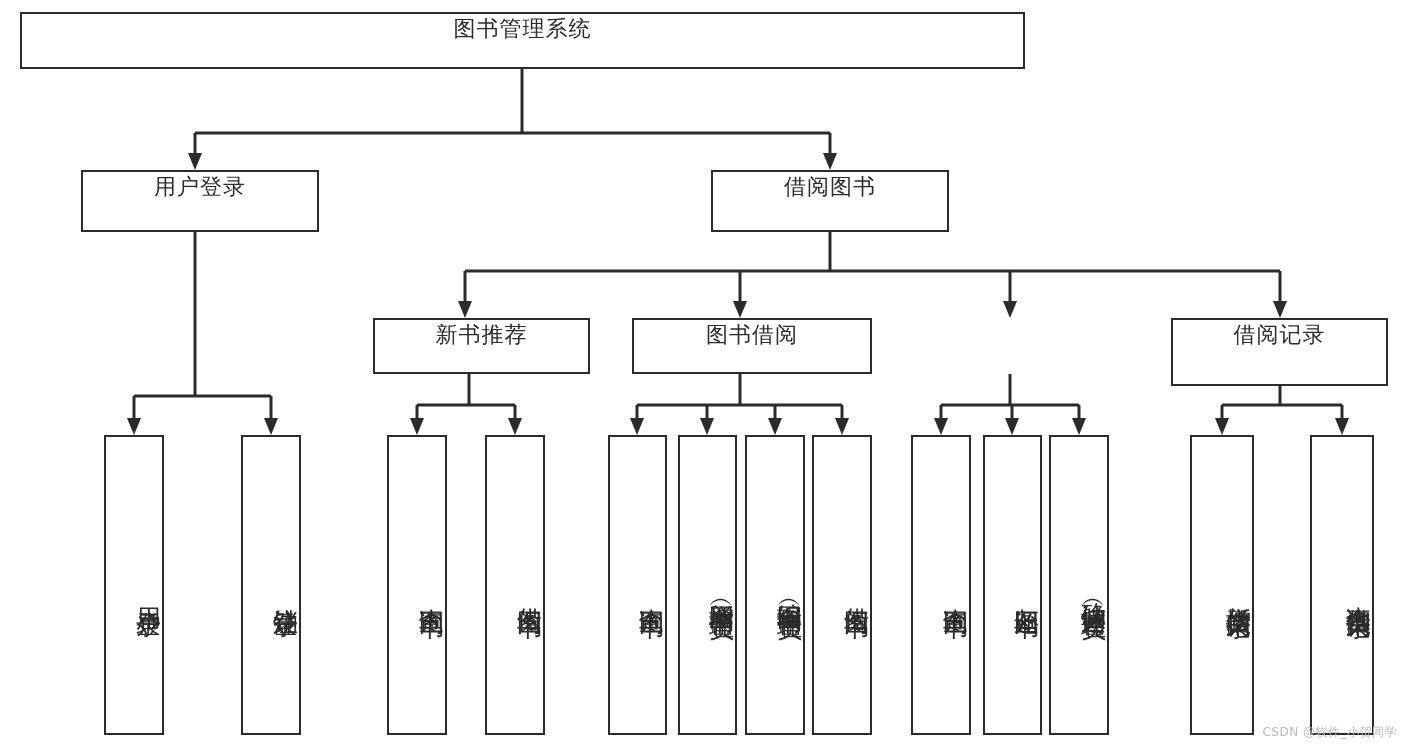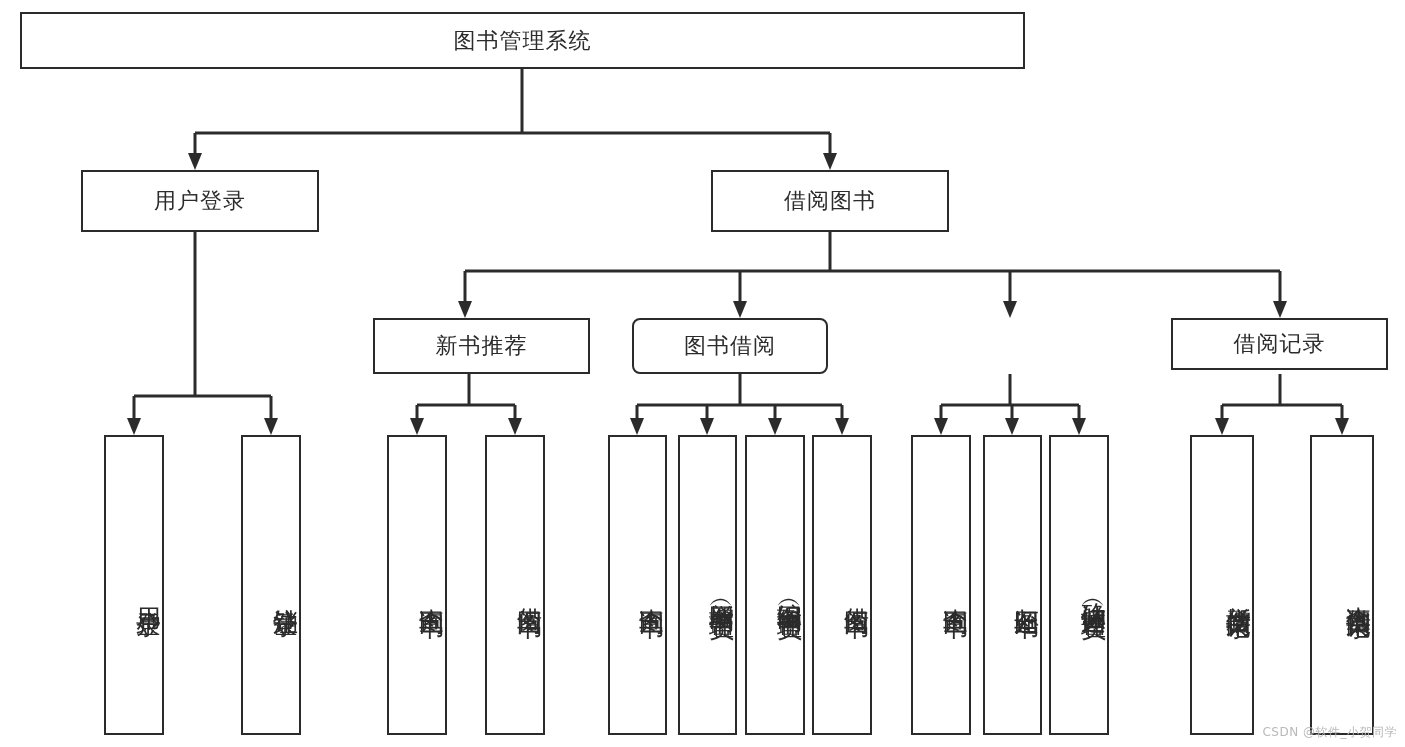--- a/index.html
+++ b/index.html
@@ -24,21 +24,20 @@
     top: 0;
     width: 1405px;
     height: 747px;
   }
   .node {
     position: absolute;
     box-sizing: border-box;
     background: #ffffff;
     border: 2px solid #2b2b2b;
     display: flex;
-    align-items: center;
     justify-content: center;
     color: #2b2b2b;
   }
   .node.horiz {
     font-size: 22px;
     letter-spacing: 1px;
   }
   .node.vert {
     writing-mode: vertical-rl;
     text-orientation: upright;
@@ -136,24 +135,24 @@
   <div class="node horiz" style="left: 81px; top: 170px; width: 238px; height: 62px;">
     <span class="label">用户登录</span>
   </div>
   <div class="node horiz" style="left: 711px; top: 170px; width: 238px; height: 62px;">
     <span class="label">借阅图书</span>
   </div>
 
   <div class="node horiz" style="left: 373px; top: 318px; width: 217px; height: 56px;">
     <span class="label">新书推荐</span>
   </div>
-  <div class="node horiz" style="left: 632px; top: 318px; width: 196px; height: 56px; border-radius: 8px;">
+  <div class="node horiz" style="left: 632px; top: 318px; width: 240px; height: 56px;">
     <span class="label">图书借阅</span>
   </div>
-  <div class="node horiz" style="left: 1171px; top: 318px; width: 217px; height: 52px;">
+  <div class="node horiz" style="left: 1171px; top: 318px; width: 217px; height: 68px;">
     <span class="label">借阅记录</span>
   </div>
 
   <div class="node vert" style="left: 104px; top: 435px; width: 60px; height: 300px;">
     <span class="label">用户登录</span>
   </div>
   <div class="node vert" style="left: 241px; top: 435px; width: 60px; height: 300px;">
     <span class="label">注销登录</span>
   </div>
   <div class="node vert" style="left: 387px; top: 435px; width: 60px; height: 300px;">

